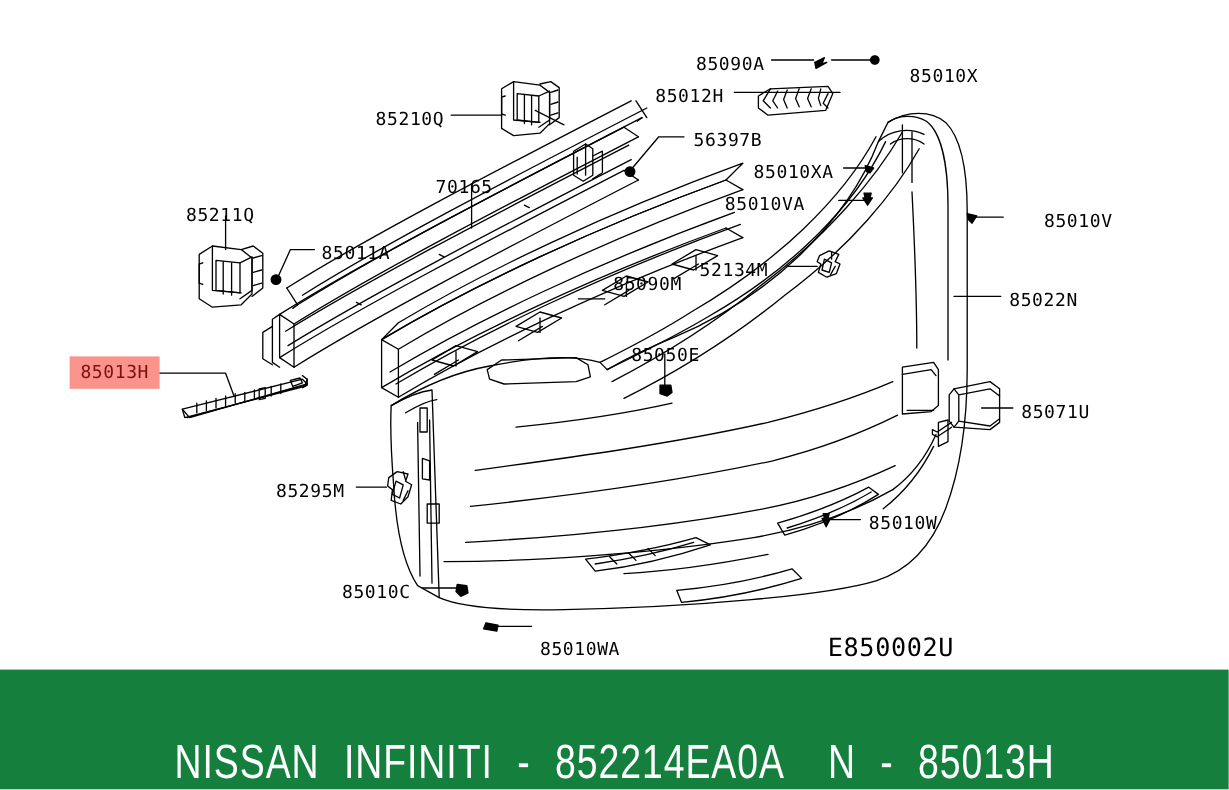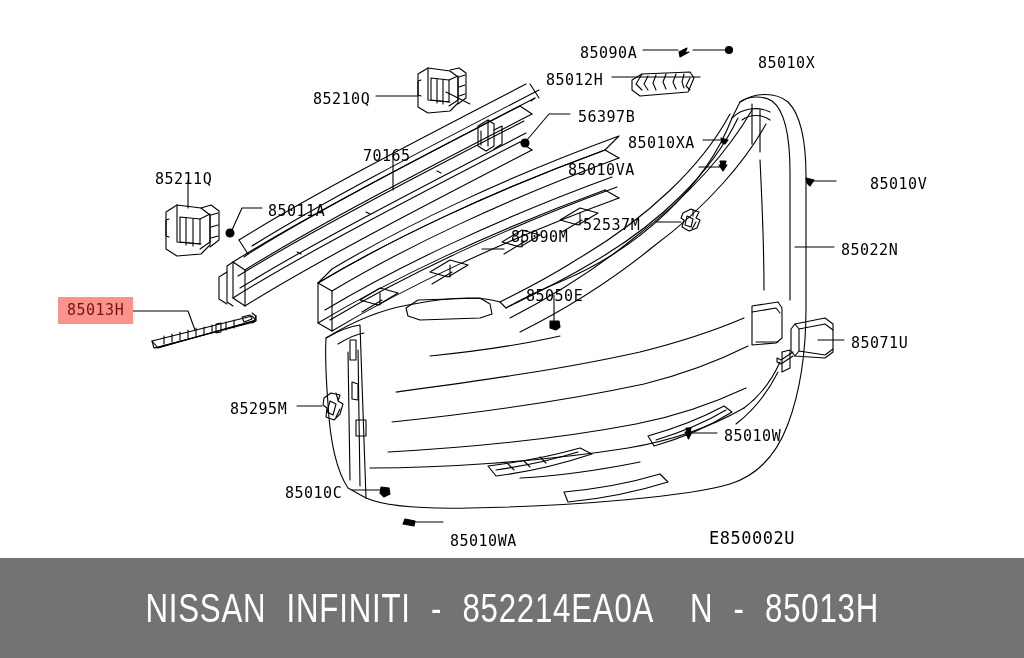--- a/index.html
+++ b/index.html
@@ -30,28 +30,28 @@
     color:#7a1010;
     padding:5px 9px 6px 9px;
     left:58px;top:297px;
     line-height:16px;
   }
 
   
   #diagram-id{
     position:absolute;right:18px;top:528px;
     font-family:"DejaVu Sans Mono","Liberation Mono",monospace;
-    font-size:17px;letter-spacing:0.5px;color:#000;
+    font-size:21px;letter-spacing:0.5px;color:#000;
   }
 
   
   #footer{
     position:absolute;left:0;top:558px;width:1024px;height:100px;
-    background:#737373;
-    display:flex;align-items:center;justify-content:center;
+    background:#15803d;
+    display:flex;align-items:flex-end;justify-content:center;
   }
   #footer-text{
     color:#ffffff;
     font-family:"Liberation Sans","DejaVu Sans",sans-serif;
     font-size:40px;
     font-weight:400;
     letter-spacing:1px;
     transform:scaleX(0.78);
     transform-origin:center center;
     white-space:nowrap;
@@ -302,25 +302,25 @@
   </div>
 
   <div>
     <div class="label" style="left:580px;top:44px">85090A</div>
     <div class="label" style="left:758px;top:54px">85010X</div>
     <div class="label" style="left:546px;top:71px">85012H</div>
     <div class="label" style="left:313px;top:90px">85210Q</div>
     <div class="label" style="left:578px;top:108px">56397B</div>
     <div class="label" style="left:628px;top:134px">85010XA</div>
     <div class="label" style="left:363px;top:147px">70165</div>
-    <div class="label" style="left:568px;top:161px">85010VA</div>
+    <div class="label" style="left:604px;top:161px">85010VA</div>
     <div class="label" style="left:155px;top:170px">85211Q</div>
     <div class="label" style="left:870px;top:175px">85010V</div>
     <div class="label" style="left:268px;top:202px">85011A</div>
-    <div class="label" style="left:583px;top:216px">52537M</div>
+    <div class="label" style="left:583px;top:216px">52134M</div>
     <div class="label" style="left:511px;top:228px">85090M</div>
     <div class="label" style="left:841px;top:241px">85022N</div>
     <div class="label" style="left:526px;top:287px">85050E</div>
     <div class="label" style="left:851px;top:334px">85071U</div>
     <div class="label" style="left:230px;top:400px">85295M</div>
     <div class="label" style="left:724px;top:427px">85010W</div>
     <div class="label" style="left:285px;top:484px">85010C</div>
     <div class="label" style="left:450px;top:532px">85010WA</div>
 
     <div class="label hl">85013H</div>

